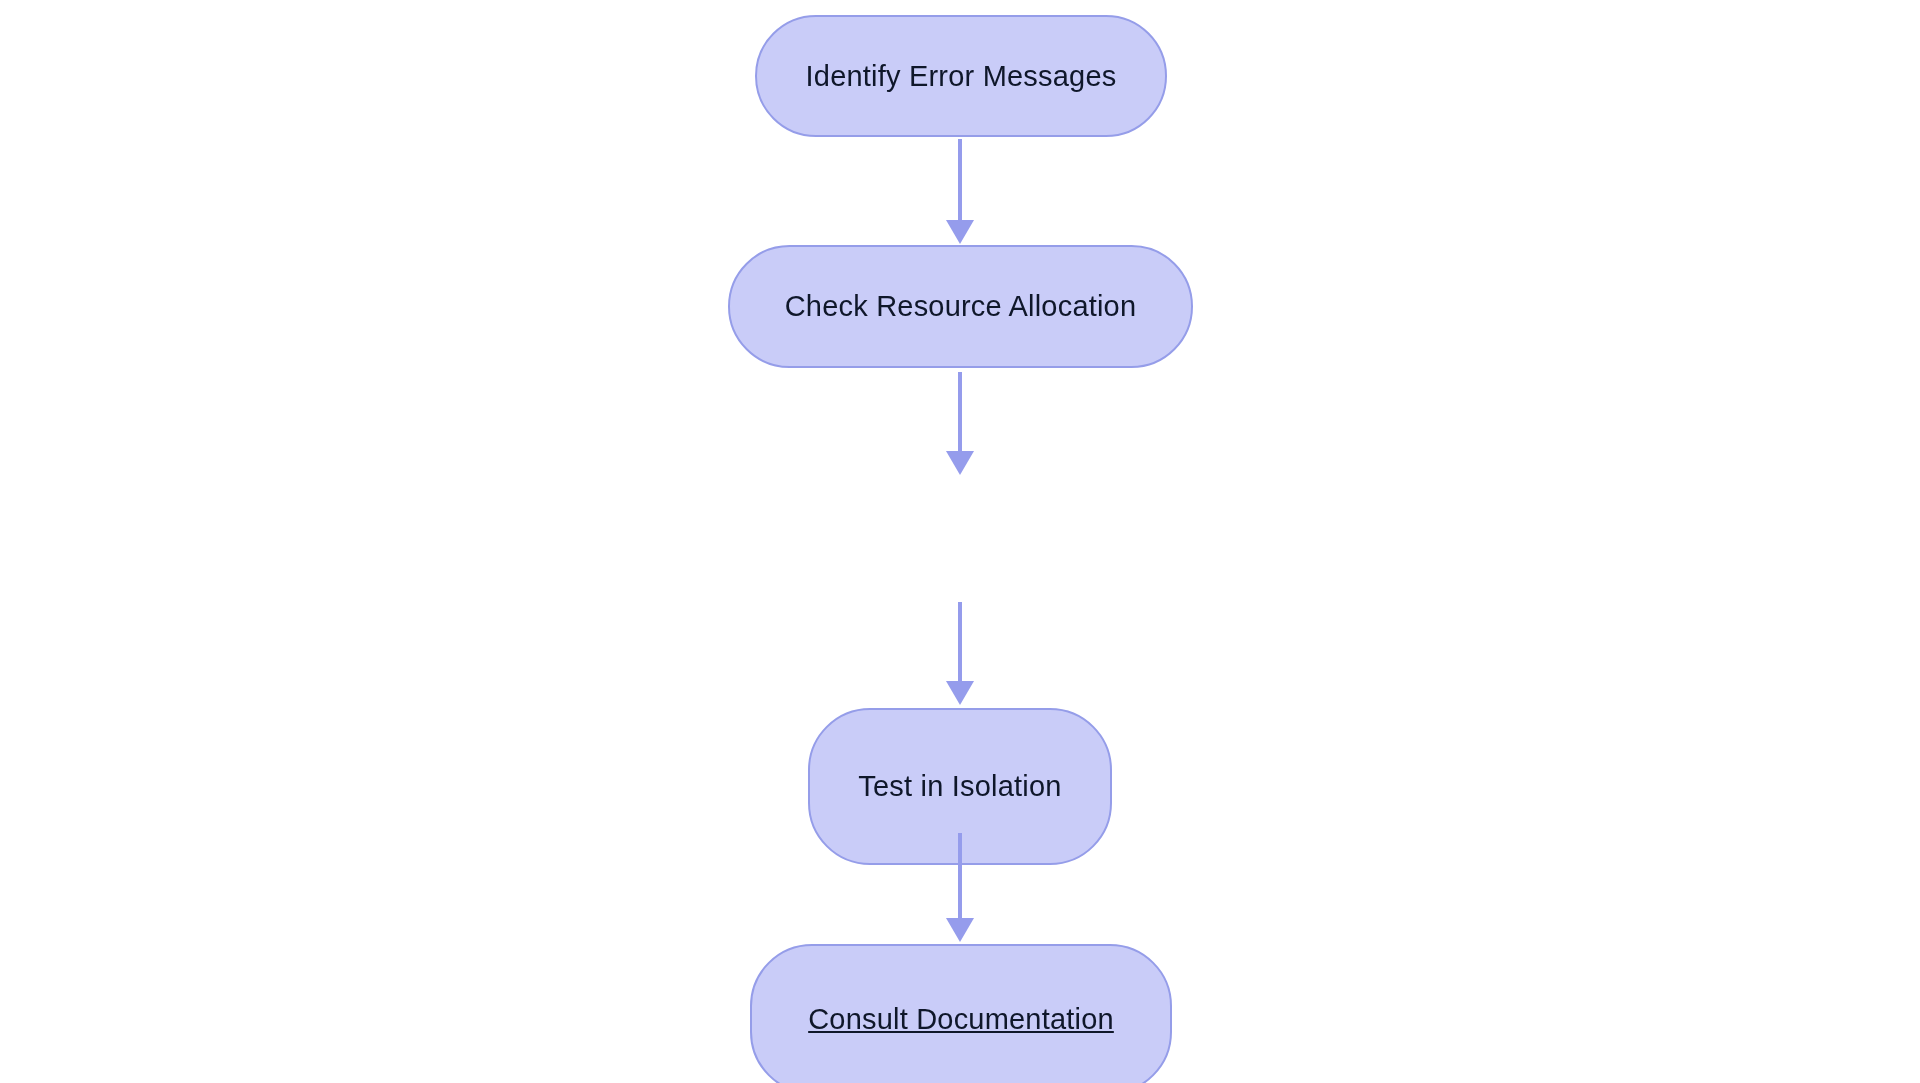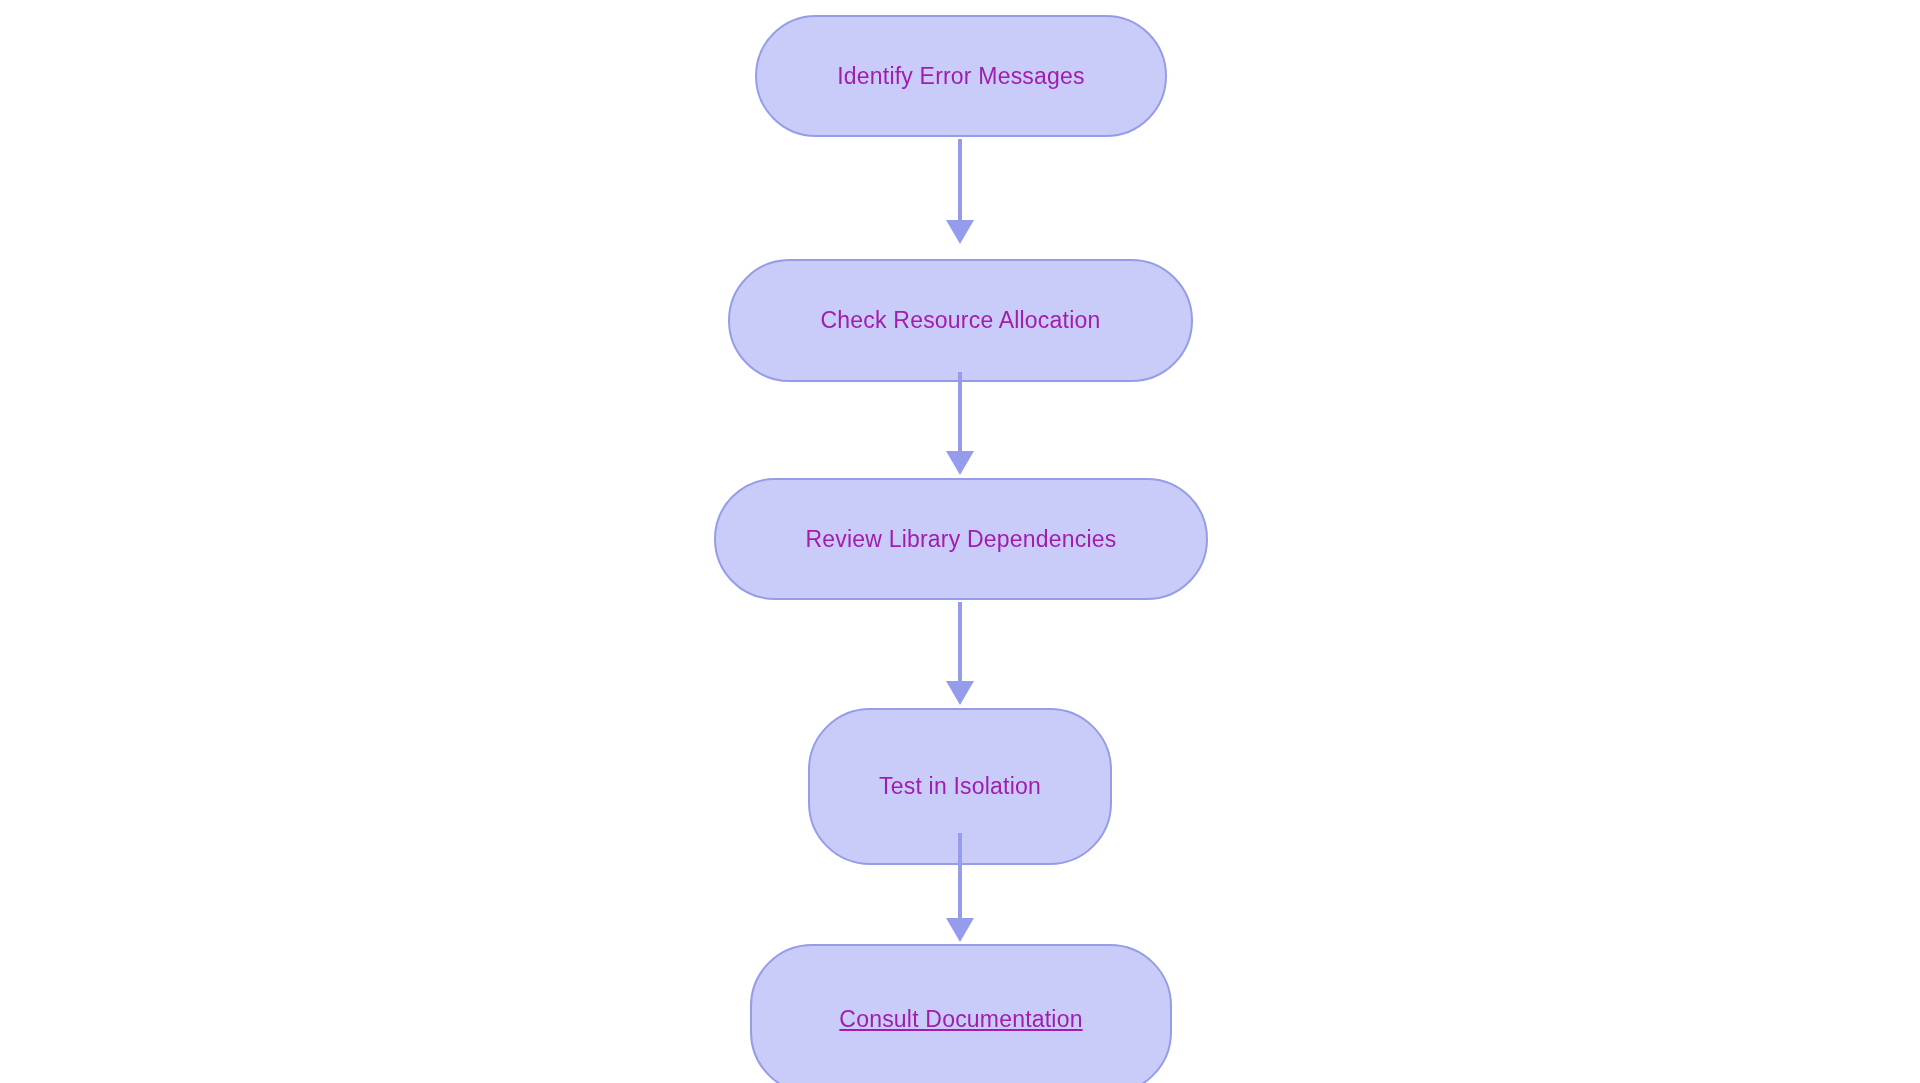--- a/index.html
+++ b/index.html
@@ -17,28 +17,28 @@
   }
   .flow-node {
     position: absolute;
     box-sizing: border-box;
     background: #c9ccf8;
     border: 2px solid #959de9;
     border-radius: 62px;
     display: flex;
     align-items: center;
     justify-content: center;
-    color: #a21caf;
-    font-size: 23px;
+    color: #0f172a;
+    font-size: 29px;
     letter-spacing: 0.2px;
     text-align: left;
     white-space: nowrap;
   }
   .node-1 { left: 755px; top: 15px;  width: 412px; height: 122px; }
-  .node-2 { left: 728px; top: 259px; width: 465px; height: 123px; }
+  .node-2 { left: 728px; top: 245px; width: 465px; height: 123px; }
   .node-3 { left: 714px; top: 478px; width: 494px; height: 122px; }
   .node-4 { left: 808px; top: 708px; width: 304px; height: 157px; }
   .node-5 { left: 750px; top: 944px; width: 422px; height: 150px; text-decoration: underline; }
 
   .connector {
     position: absolute;
     left: 946px;            
     width: 28px;
     display: flex;
     flex-direction: column;
@@ -77,23 +77,20 @@
 
   <div class="flow-node node-2">
     <span>Check Resource Allocation</span>
   </div>
 
   <div class="connector conn-2">
     <div class="shaft"></div>
     <div class="head"></div>
   </div>
 
-  <div class="flow-node node-3">
-    <span>Review Library Dependencies</span>
-  </div>
 
   <div class="connector conn-3">
     <div class="shaft"></div>
     <div class="head"></div>
   </div>
 
   <div class="flow-node node-4">
     <span>Test in Isolation</span>
   </div>
 

